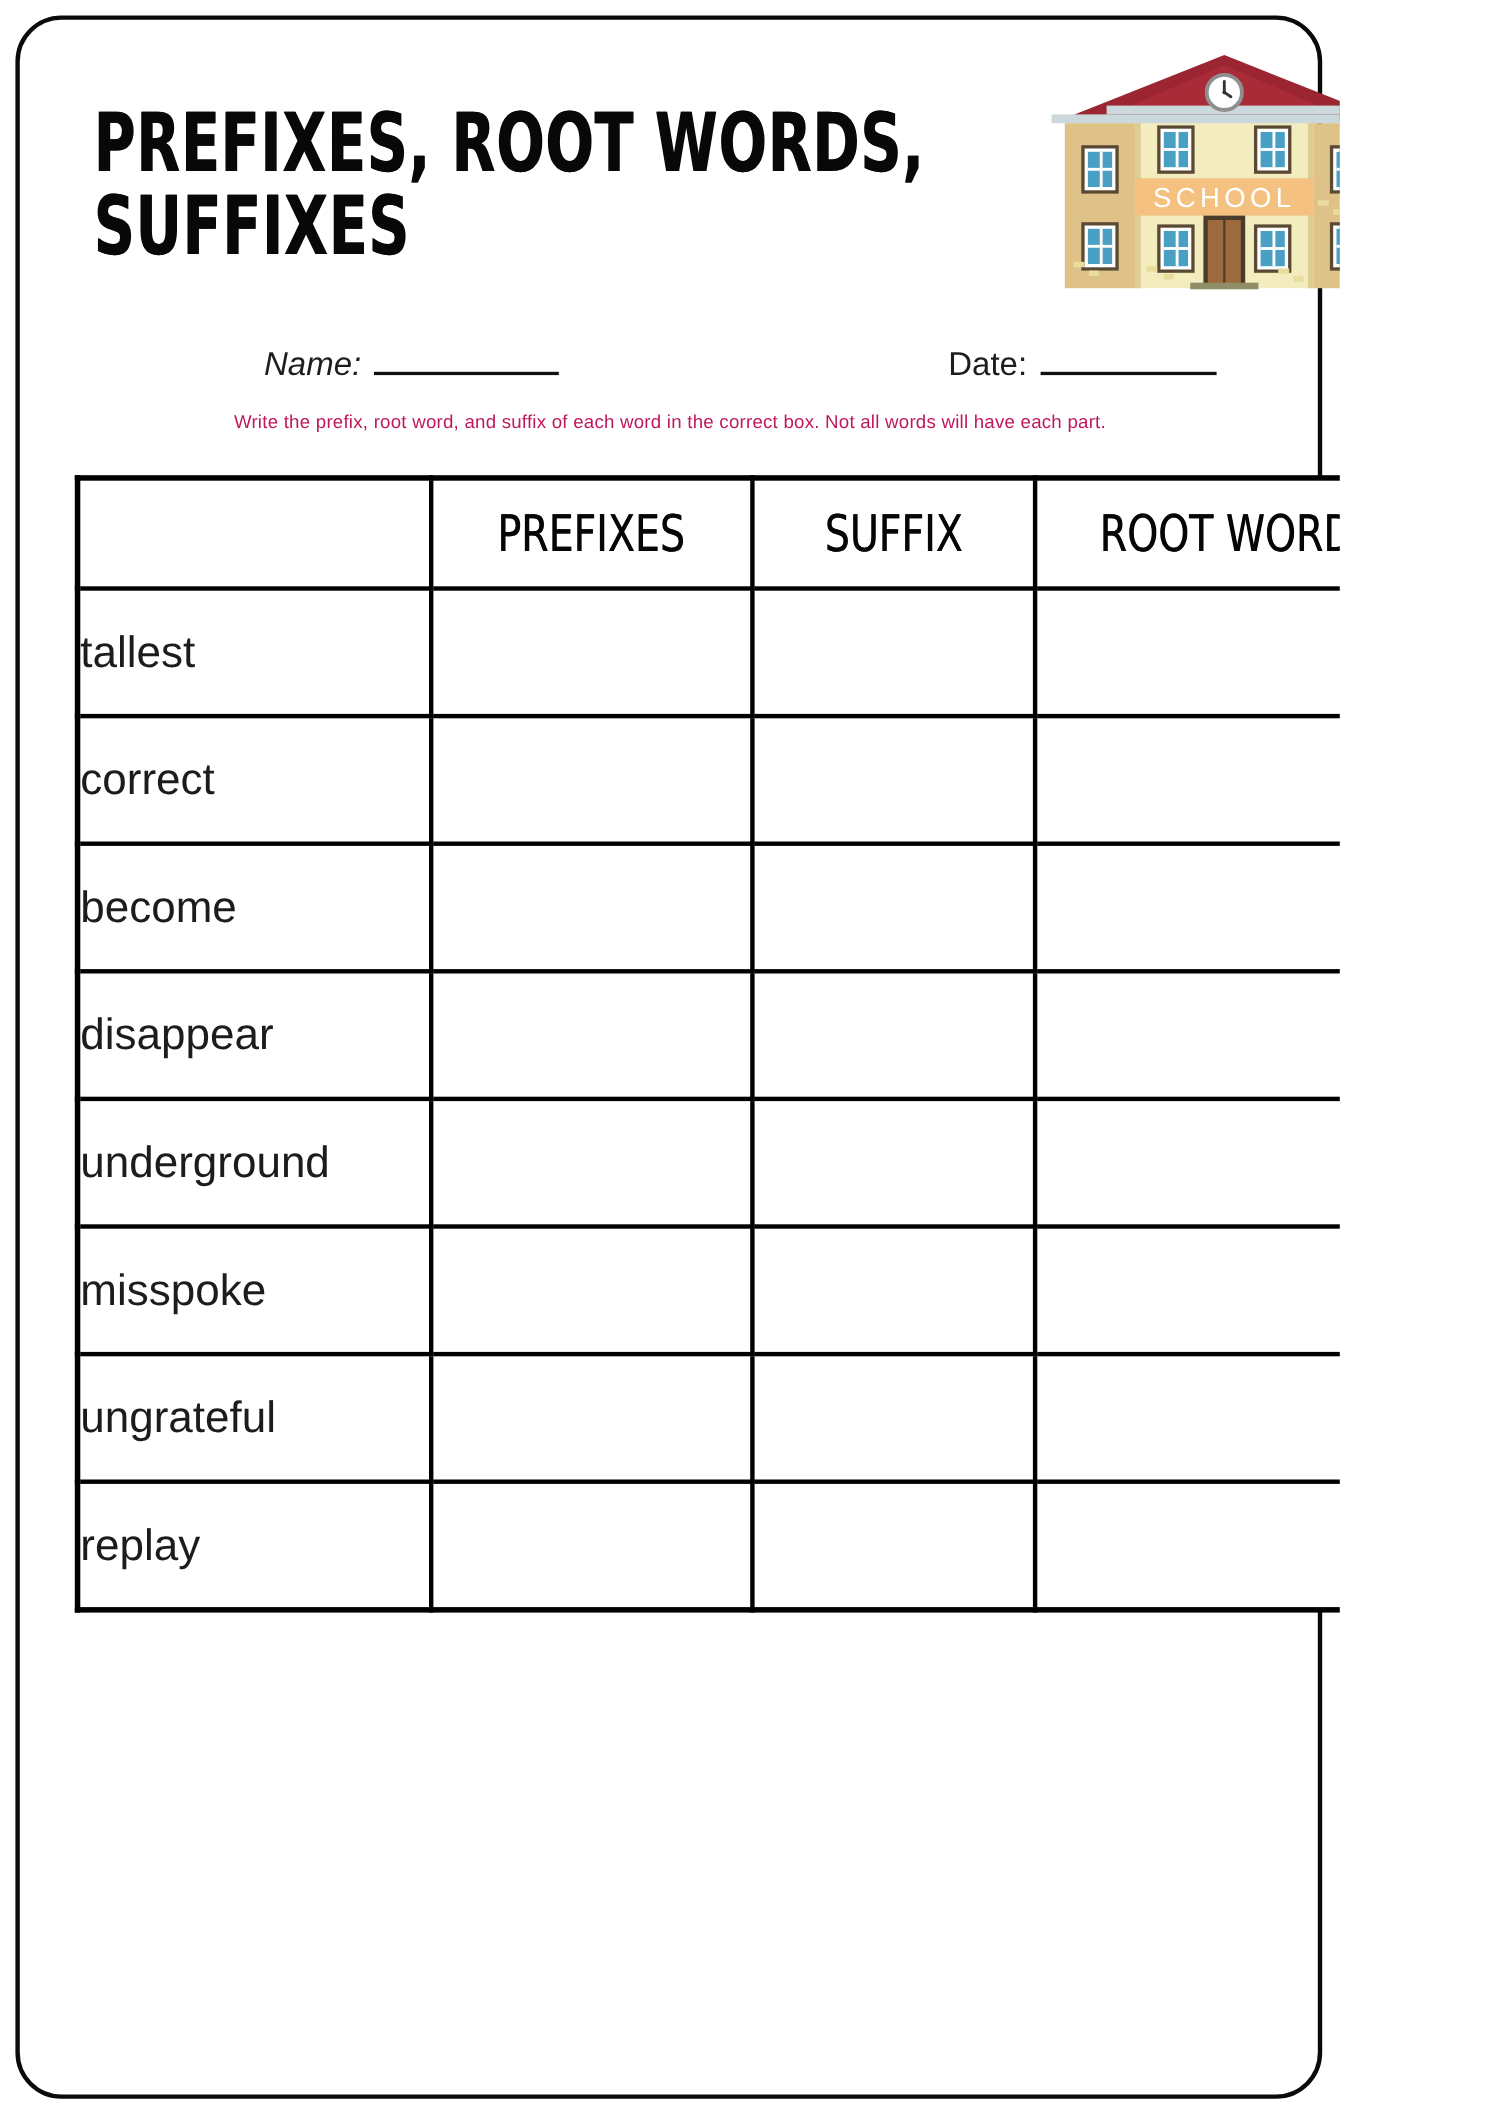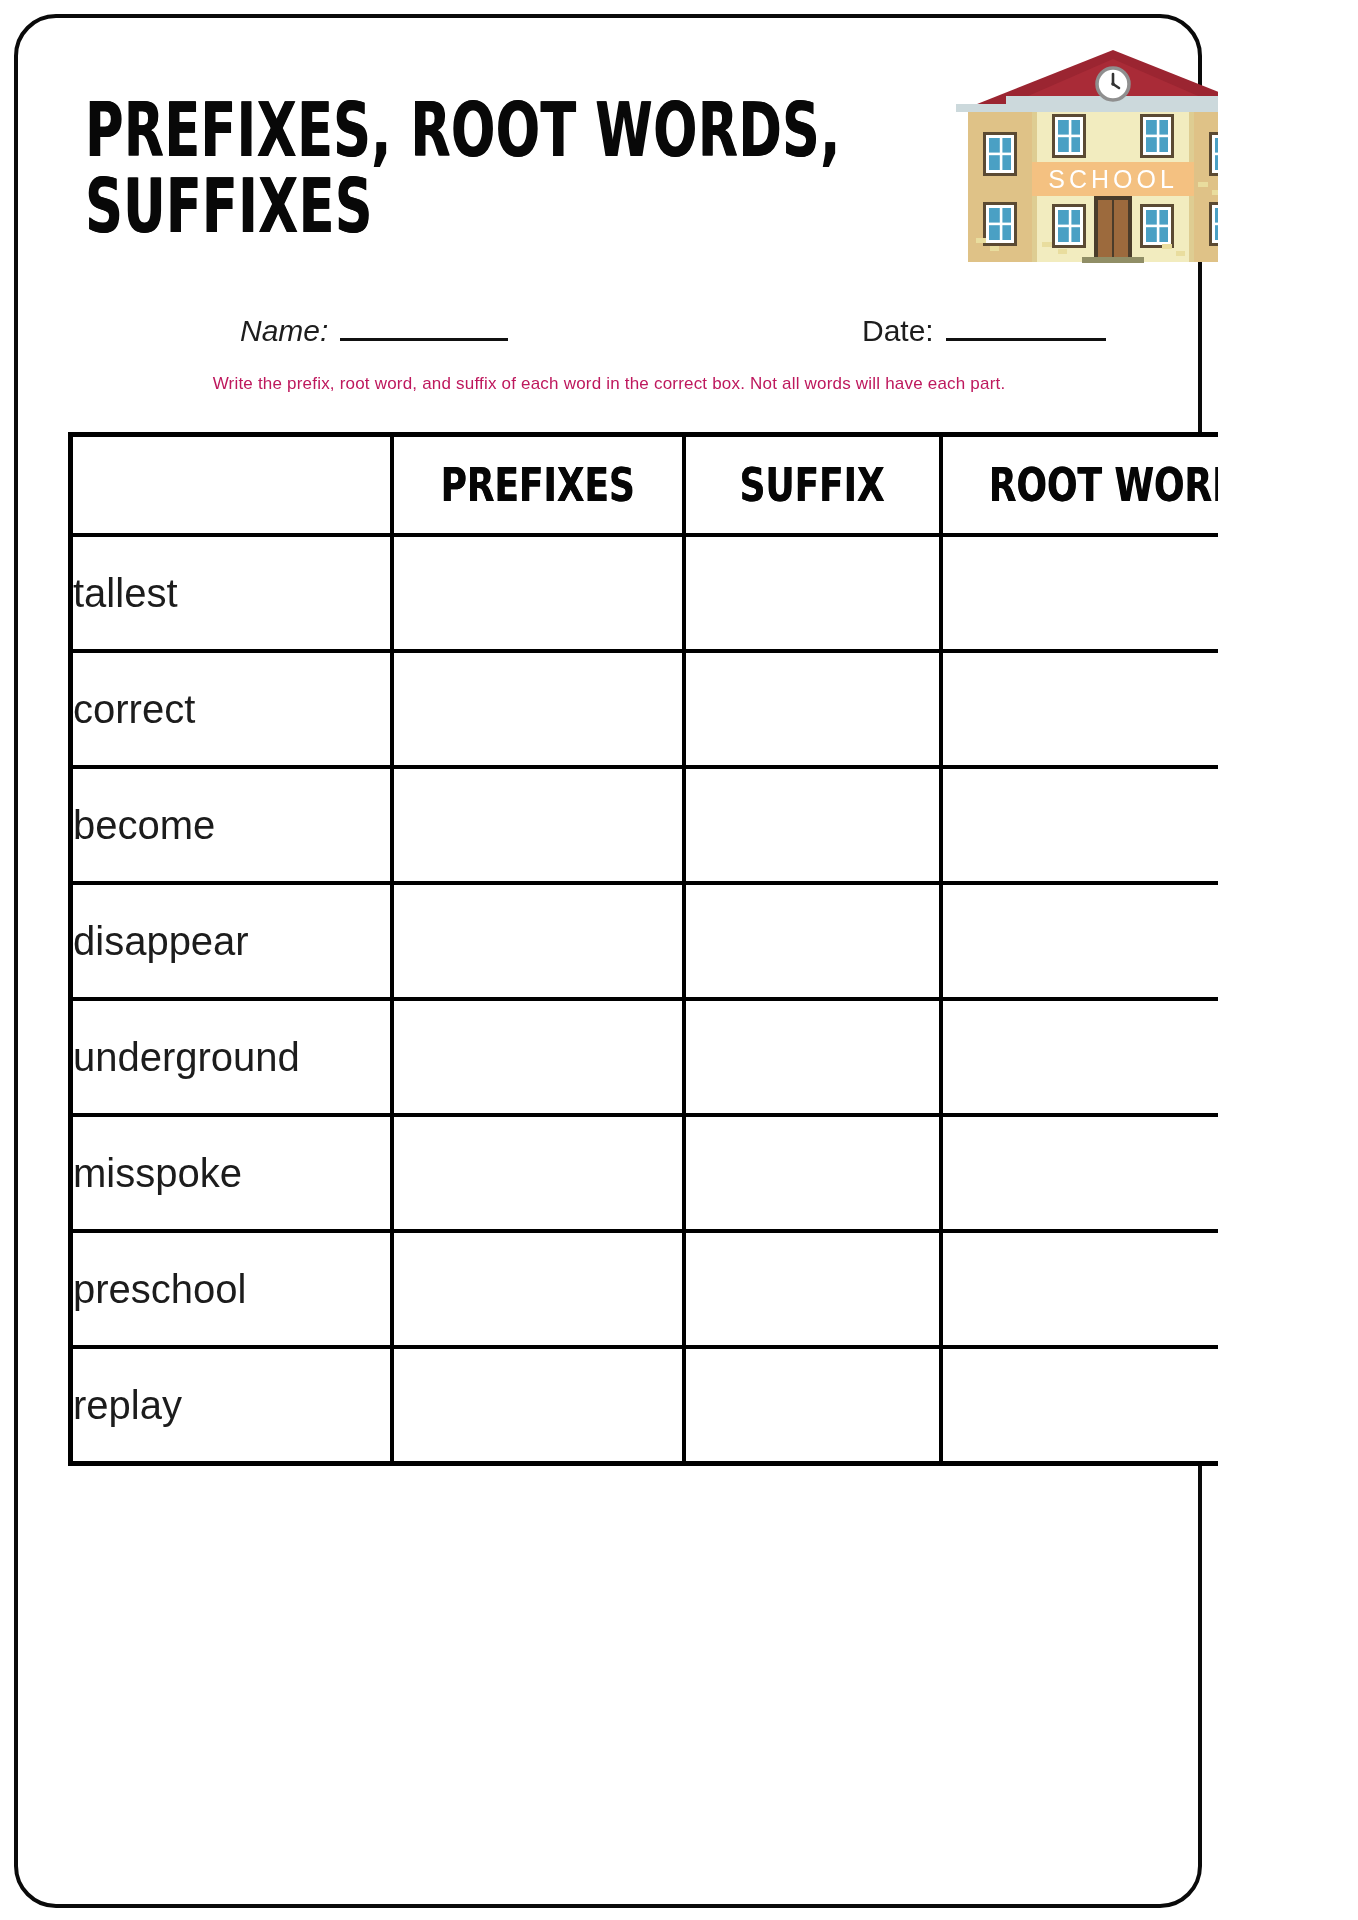--- a/index.html
+++ b/index.html
@@ -74,21 +74,21 @@
   table.worksheet th, table.worksheet td{
     border:4px solid #000;
     background:#fff;
     padding:0;
   }
   table.worksheet thead th{
     height:96px;
     text-align:center;
     vertical-align:middle;
     font-family:"DejaVu Sans",sans-serif;
-    font-weight:700;
+    font-weight:400;
     font-size:46px;
     color:#060606;
   }
   table.worksheet thead th .hspan{
     display:inline-block;
     transform:scaleX(0.78);
     transform-origin:center;
     text-shadow:0.5px 0 0 currentColor;
     white-space:nowrap;
   }
@@ -233,21 +233,21 @@
         <td></td>
         <td></td>
       </tr>
       <tr>
         <td class="word-cell">misspoke</td>
         <td></td>
         <td></td>
         <td></td>
       </tr>
       <tr>
-        <td class="word-cell">preschool</td>
+        <td class="word-cell">ungrateful</td>
         <td></td>
         <td></td>
         <td></td>
       </tr>
       <tr>
         <td class="word-cell">replay</td>
         <td></td>
         <td></td>
         <td></td>
       </tr>

